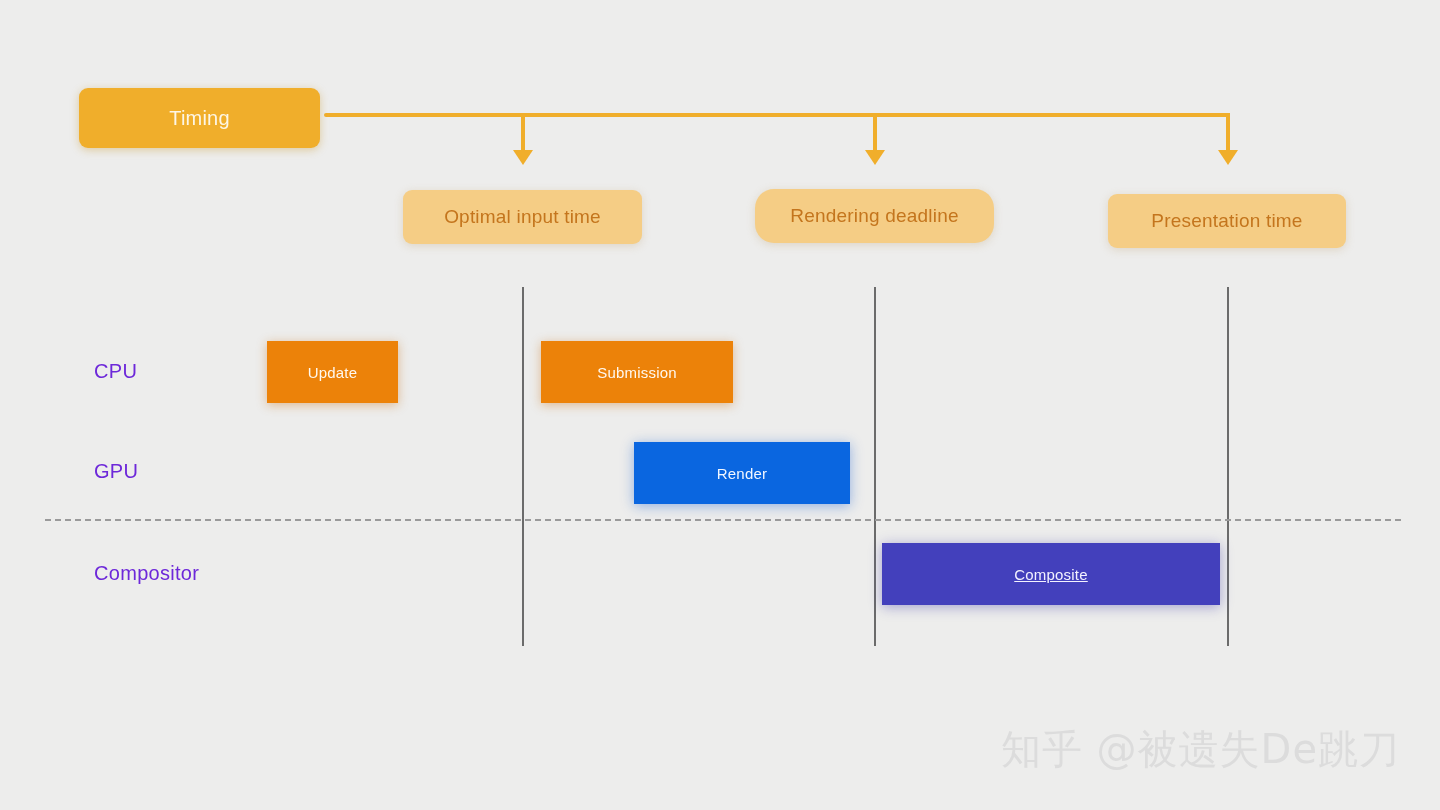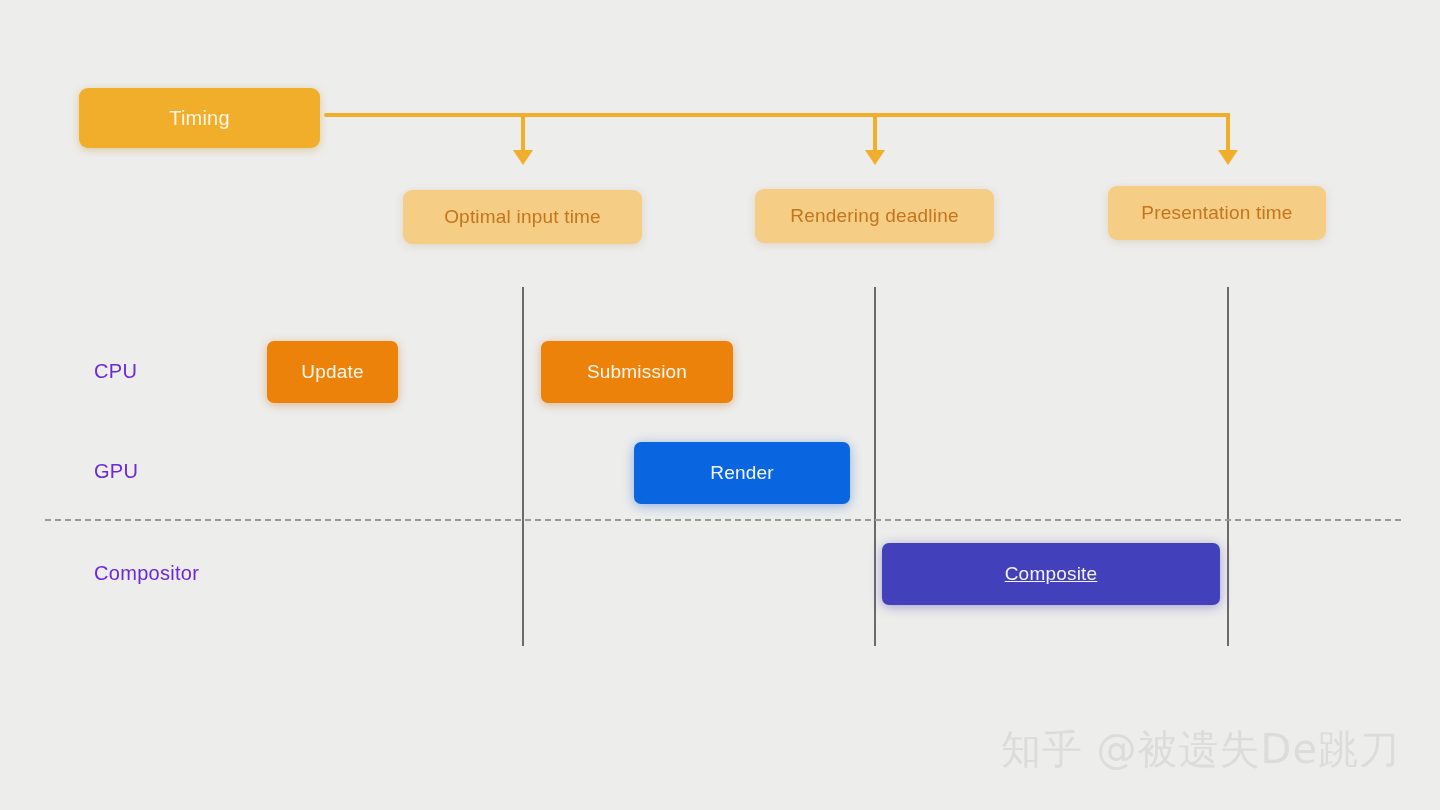--- a/index.html
+++ b/index.html
@@ -45,22 +45,22 @@
 
   
   .milestone {
     background: #f5cd85;
     color: #c4751d;
     font-size: 19px;
     height: 54px;
     box-shadow: 0 2px 8px rgba(190,160,110,.30);
   }
   .ms-optimal     { left: 403px;  top: 190px; width: 239px; }
-  .ms-rendering   { left: 755px;  top: 189px; width: 239px; }
-  .ms-presentation{ left: 1108px; top: 186px; width: 218px; }
+  .ms-rendering   { left: 755px;  top: 189px; width: 239px; border-radius: 19px; }
+  .ms-presentation{ left: 1108px; top: 194px; width: 238px; }
 
   
   .conn-h {
     position: absolute;
     left: 324px;
     top: 113px;
     width: 906px;
     height: 4px;
     background: #f0ae2b;
     border-radius: 2px;
@@ -117,23 +117,23 @@
     color: #6d28d9;
     font-size: 20px;
     letter-spacing: .3px;
   }
   .lane-cpu        { top: 360px; }
   .lane-gpu        { top: 460px; }
   .lane-compositor { top: 562px; }
 
   
   .task {
-    font-size: 19px;
+    font-size: 15px;
     height: 62px;
-    border-radius: 7px;
+    border-radius: 0;
   }
   .task-update {
     left: 267px; top: 341px; width: 131px;
     background: #ec8209; color: #fff8ef;
     box-shadow: 0 2px 10px rgba(200,110,20,.42);
   }
   .task-wait {
     left: 410px; top: 344px; width: 102px; height: 56px;
     background: #f0a571; color: #7b3f12;
     box-shadow: 0 2px 8px rgba(190,130,80,.30);

